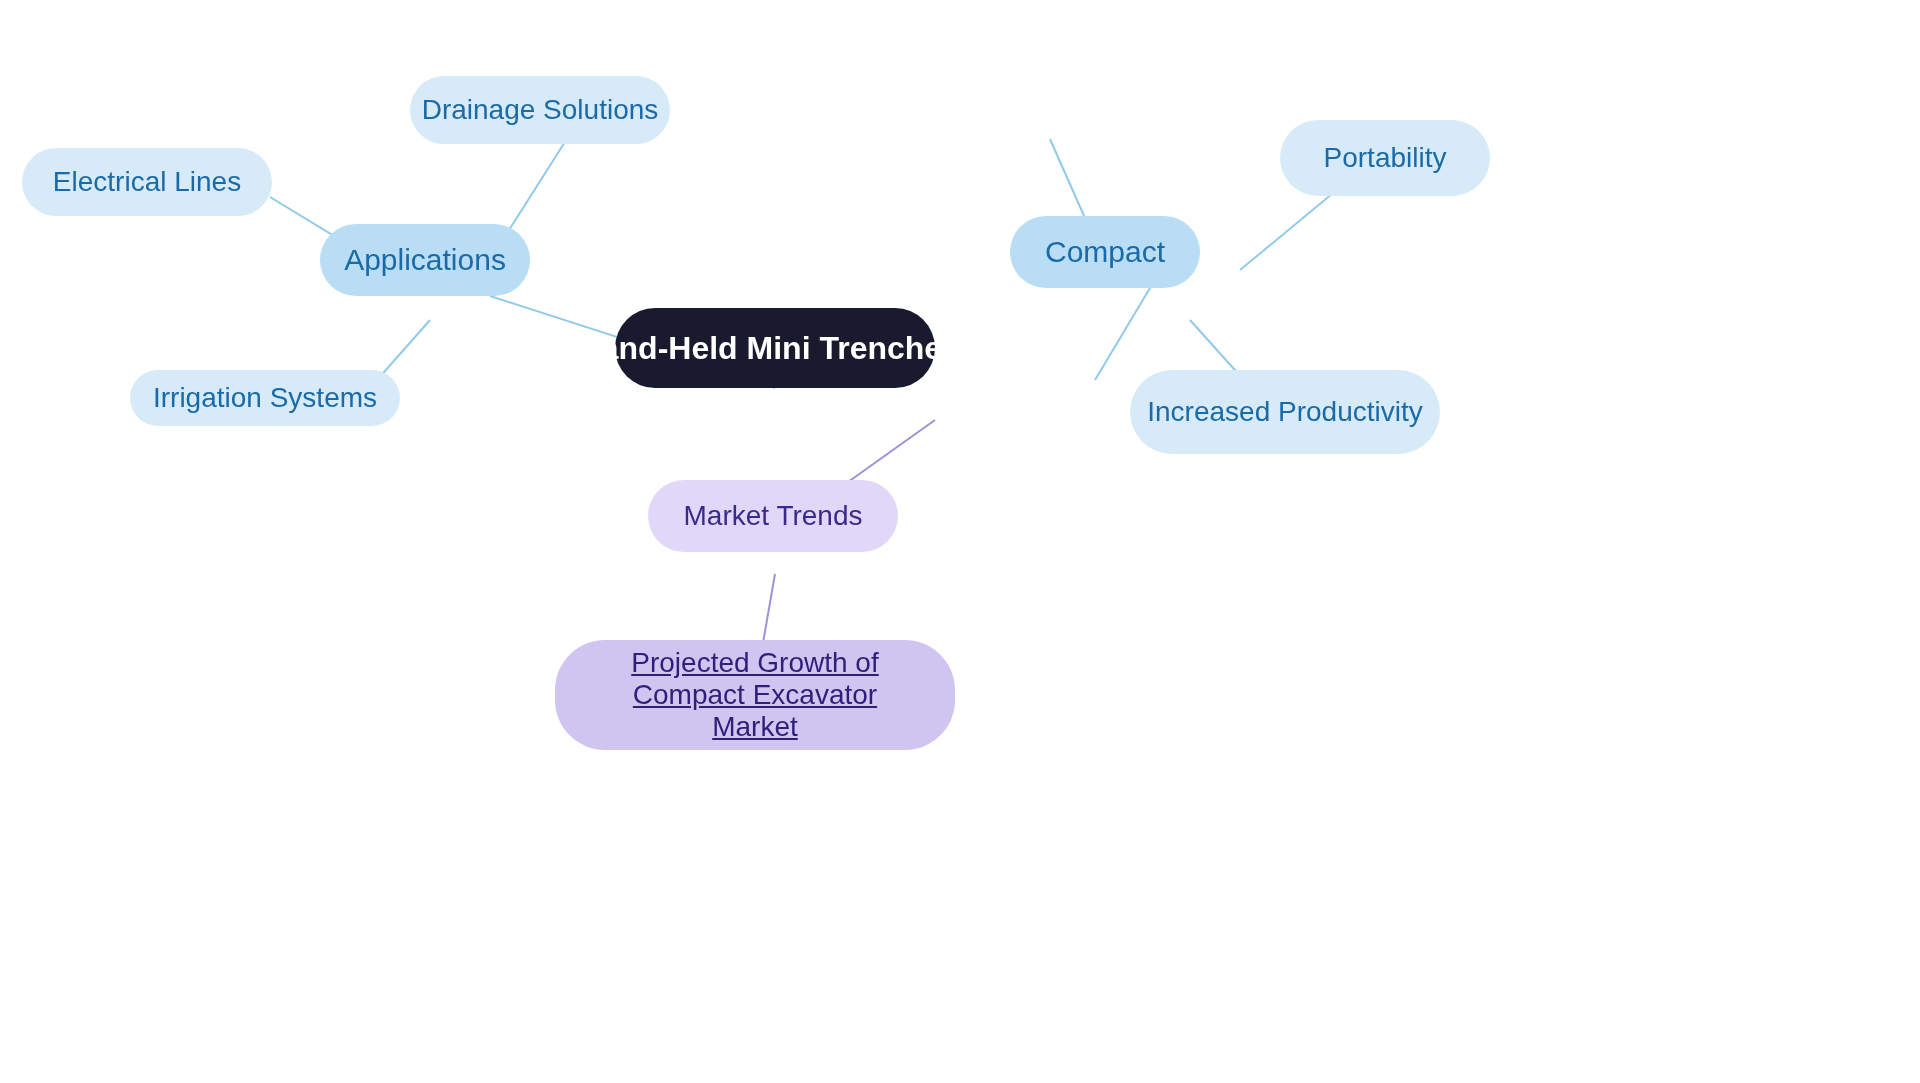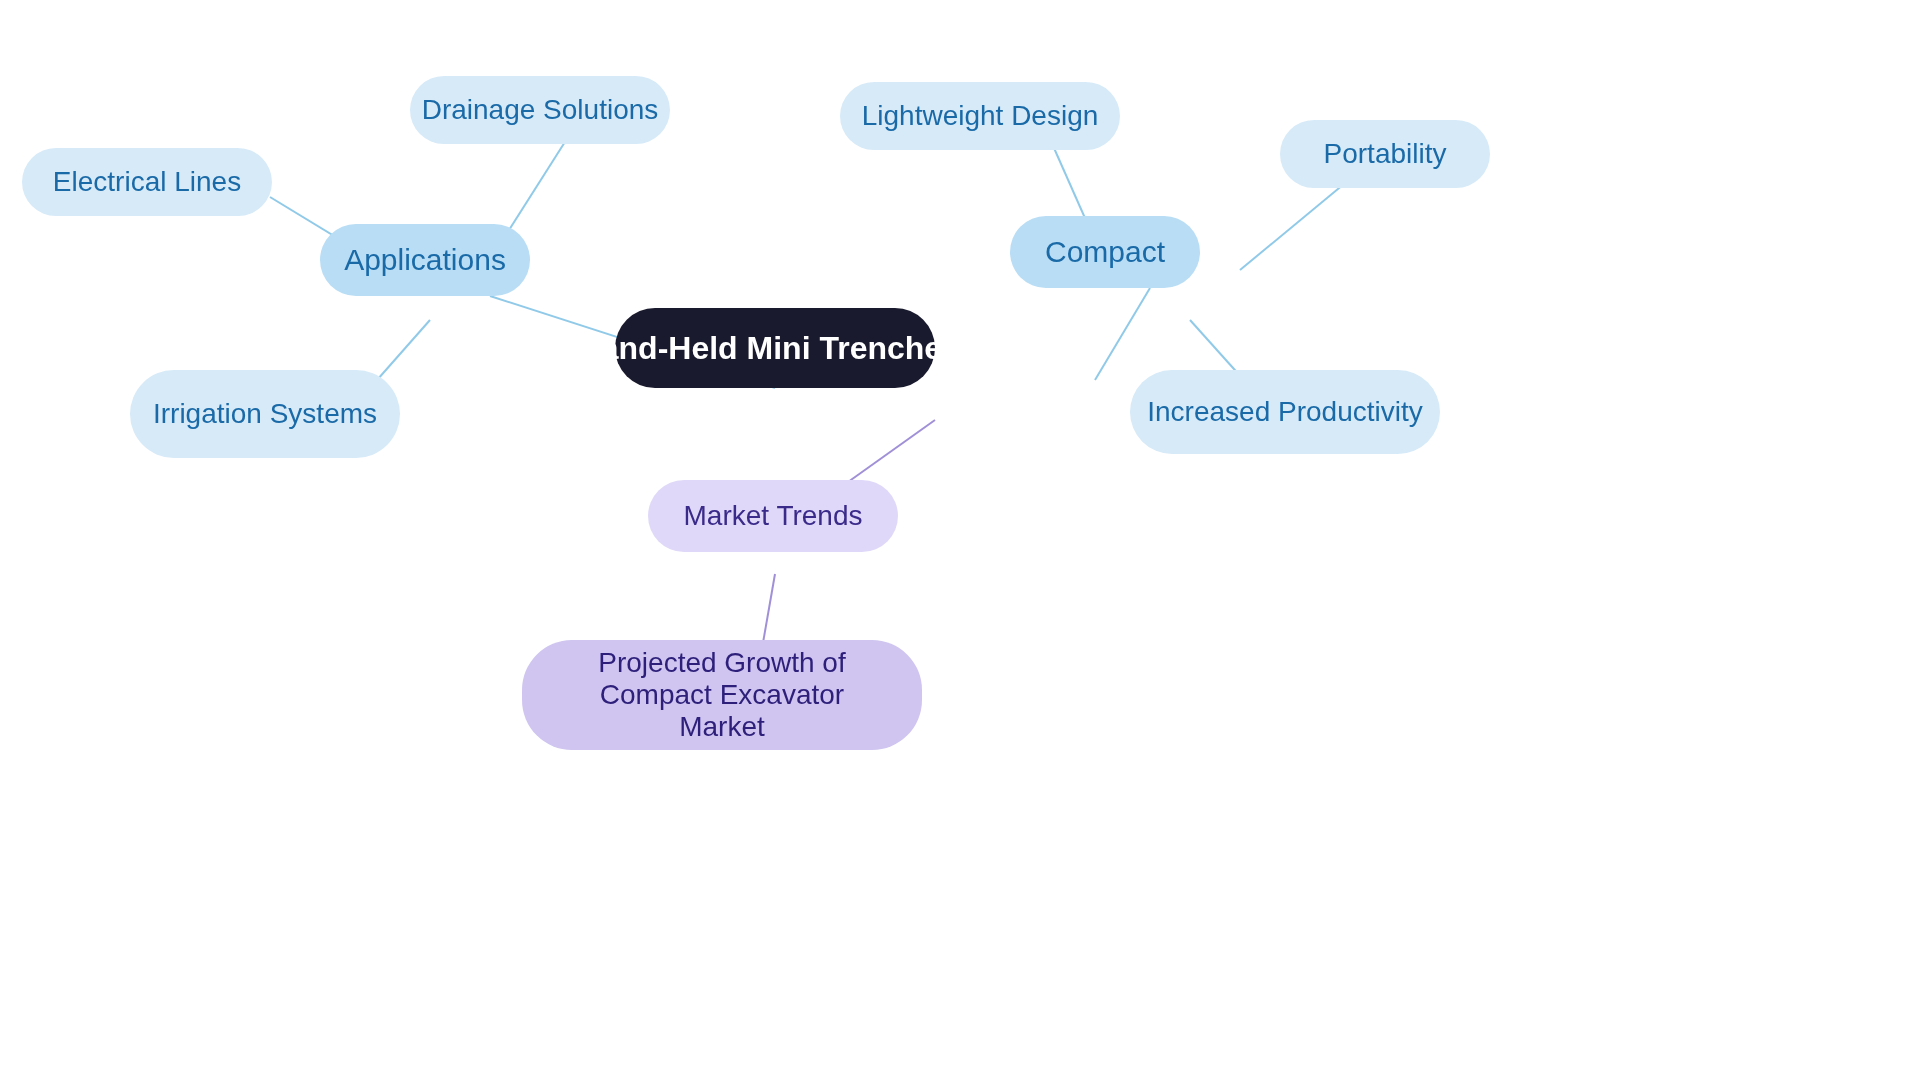--- a/index.html
+++ b/index.html
@@ -96,26 +96,25 @@
   </svg>
 
   <div class="node node-center" style="left: 615px; top: 308px; width: 320px; height: 80px;">Hand-Held Mini Trenchers</div>
 
   <div class="node node-blue-mid" style="left: 320px; top: 224px; width: 210px; height: 72px; background: #b8ddf5; color: #1a6aa8;">Applications</div>
 
   <div class="node node-blue" style="left: 410px; top: 76px; width: 260px; height: 68px;">Drainage Solutions</div>
 
   <div class="node node-blue" style="left: 22px; top: 148px; width: 250px; height: 68px;">Electrical Lines</div>
 
-  <div class="node node-blue" style="left: 130px; top: 370px; width: 270px; height: 88px;">Irrigation Systems</div>
+  <div class="node node-blue" style="left: 130px; top: 370px; width: 270px; height: 56px;">Irrigation Systems</div>
 
   <div class="node node-blue-mid" style="left: 1010px; top: 216px; width: 190px; height: 72px; background: #b8ddf5; color: #1a6aa8;">Compact</div>
 
-  <div class="node node-blue" style="left: 840px; top: 82px; width: 280px; height: 68px;">Lightweight Design</div>
 
-  <div class="node node-blue" style="left: 1280px; top: 120px; width: 210px; height: 68px;">Portability</div>
+  <div class="node node-blue" style="left: 1280px; top: 120px; width: 210px; height: 76px;">Portability</div>
 
   <div class="node node-blue" style="left: 1130px; top: 370px; width: 310px; height: 84px;">Increased Productivity</div>
 
   <div class="node node-purple" style="left: 648px; top: 480px; width: 250px; height: 72px; background: #e0d8f8; color: #3a2a8a; text-align: center;">Market Trends</div>
 
-  <div class="node node-purple-dark" style="left: 522px; top: 640px; width: 400px; height: 110px; background: #cfc5f0; color: #2d1f7a; white-space: normal; text-align: center; font-size: 28px; border-radius: 50px;">Projected Growth of Compact Excavator Market</div>
+  <div class="node node-purple-dark" style="left: 555px; top: 640px; width: 400px; height: 110px; background: #cfc5f0; color: #2d1f7a; white-space: normal; text-align: center; font-size: 28px; border-radius: 50px; text-decoration: underline;">Projected Growth of Compact Excavator Market</div>
 </div>
 
 </body></html>

